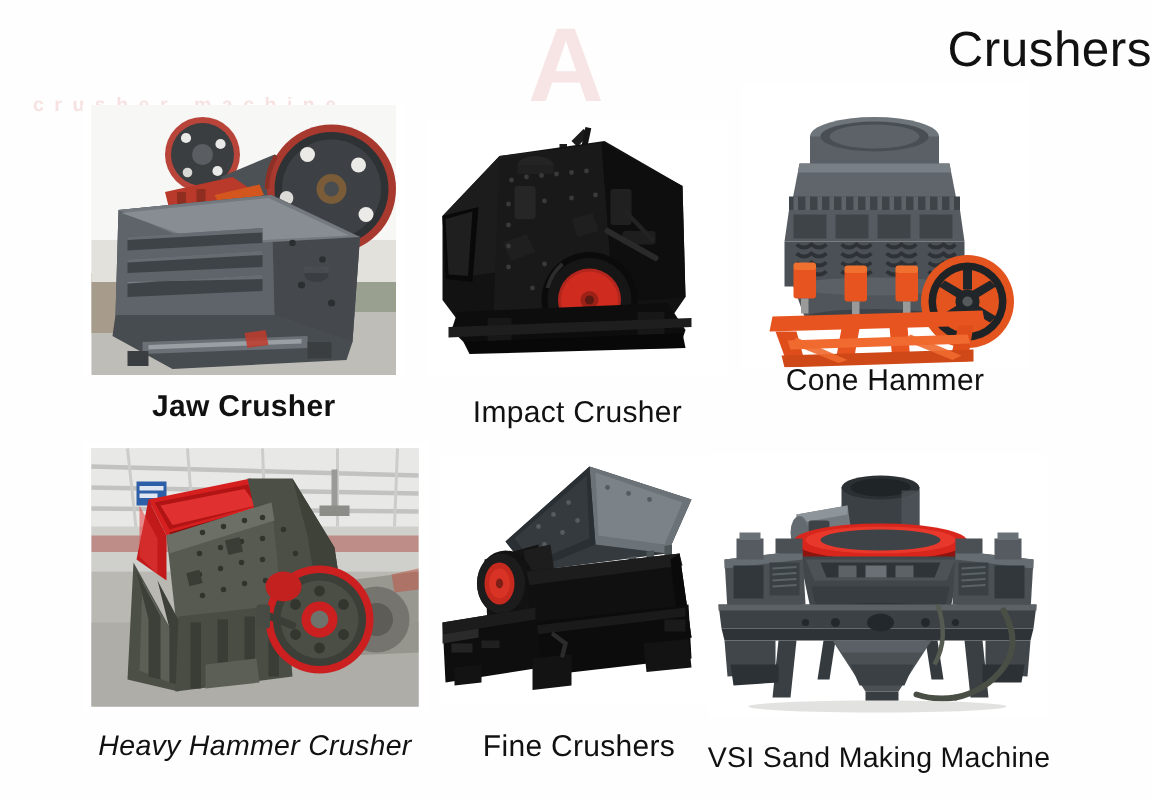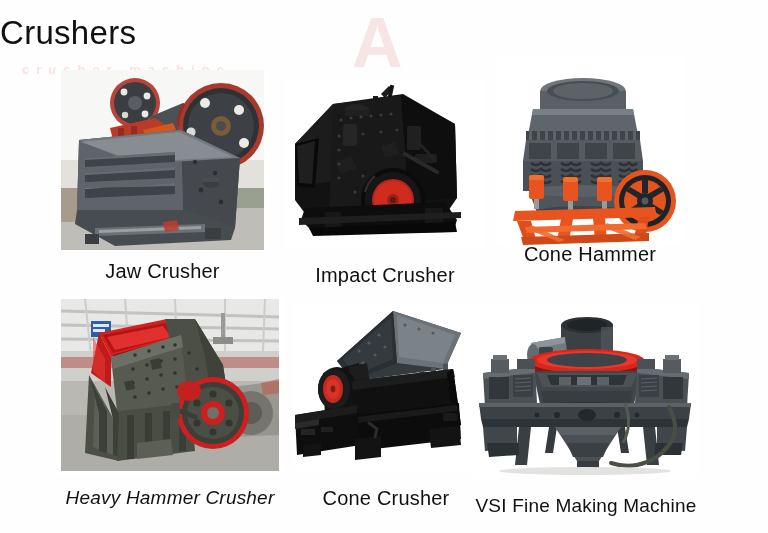--- a/index.html
+++ b/index.html
@@ -45,21 +45,21 @@
     letter-spacing: 2px;
     color: #f7e2e2;
     opacity: .9;
   }
 
   .title {
     position: absolute;
     left: 0;
     top: 14px;
     width: 768px;
-    text-align: left;
+    text-align: right;
     font-size: 33px;
     color: #111;
     letter-spacing: .3px;
     z-index: 5;
   }
 
   .grid {
     position: absolute;
     left: 0;
     top: 55px;
@@ -179,21 +179,21 @@
 
           <path d="M22 140 L128 140 L180 158 L176 170 L60 176 L20 154 Z" fill="#474c50"></path>
           <path d="M40 158 L150 154 L150 162 L40 166 Z" fill="#6a7076"></path>
           <path d="M44 160 L146 156 L146 159 L44 163 Z" fill="#b9bec2" opacity=".6"></path>
           <rect x="30" y="164" width="14" height="10" fill="#3a3e41"></rect>
           <rect x="150" y="158" width="16" height="11" fill="#3a3e41"></rect>
 
           <path d="M108 152 L122 150 L124 160 L110 162 Z" fill="#c0392b" opacity=".85"></path>
         </svg>
       </div>
-      <div class="caption" style="left:0;top:190px;width:215px;">Jaw Crusher</div>
+      <div class="caption" style="left:0;top:190px;width:215px;font-weight:bold;">Jaw Crusher</div>
     </div>
 
     <div class="cell" id="cell-impact">
       <div class="photo" style="left:0;top:0;width:200px;height:170px;">
         <svg width="200" height="170" viewBox="0 0 200 170">
           <rect x="0" y="0" width="200" height="170" fill="#ffffff"></rect>
 
           <path d="M96 14 L104 6 L108 9 L100 18 Z" fill="#1b1b1b"></path>
           <rect x="104" y="5" width="4" height="13" fill="#141414" transform="rotate(12 106 11)"></rect>
           <rect x="88" y="16" width="5" height="9" fill="#1d1d1d"></rect>
@@ -555,21 +555,21 @@
           <rect x="28" y="122" width="12" height="5" fill="#202020"></rect>
 
           <path d="M10 140 L28 138 L28 150 L10 152 Z" fill="#131313"></path>
           <path d="M62 134 L88 131 L88 152 L62 155 Z" fill="#131313"></path>
           <path d="M136 124 L166 121 L168 140 L138 143 Z" fill="#131313"></path>
 
           <path d="M76 118 L84 124 L82 132" stroke="#2b2b2b" stroke-width="3" fill="none" stroke-linecap="round"></path>
           <rect x="150" y="108" width="14" height="8" fill="#1a1a1a"></rect>
         </svg>
       </div>
-      <div class="caption" style="left:-12px;top:182px;width:210px;">Cone Crusher</div>
+      <div class="caption" style="left:-12px;top:182px;width:210px;">Fine Crushers</div>
     </div>
 
     <div class="cell" id="cell-vsi">
       <div class="photo" style="left:0;top:0;width:225px;height:175px;">
         <svg width="225" height="175" viewBox="0 0 225 175">
           <rect x="0" y="0" width="225" height="175" fill="#ffffff"></rect>
 
           <path d="M88 22 L140 22 L140 58 L88 58 Z" fill="#3b4045"></path>
           <ellipse cx="114" cy="22" rx="26" ry="8" fill="#2b3034"></ellipse>
           <ellipse cx="114" cy="22" rx="20" ry="6" fill="#1f2427"></ellipse>
@@ -648,17 +648,17 @@
           <path d="M104 158 L126 158 L126 166 L104 166 Z" fill="#383d41"></path>
           <path d="M94 140 L136 140 L130 154 L100 154 Z" fill="#3b4044"></path>
 
           <path d="M196 104 Q208 126 196 142 Q184 158 164 162" stroke="#4a4f45" stroke-width="4" fill="none" stroke-linecap="round"></path>
           <path d="M164 162 Q150 164 138 160" stroke="#4a4f45" stroke-width="4" fill="none" stroke-linecap="round"></path>
           <path d="M152 100 Q160 122 150 140" stroke="#555b50" stroke-width="3" fill="none"></path>
 
           <ellipse cx="112" cy="168" rx="86" ry="4" fill="#e2e2e0"></ellipse>
         </svg>
       </div>
-      <div class="caption small" style="left:-22px;top:192px;width:270px;">VSI Fine Making Machine</div>
+      <div class="caption small" style="left:-22px;top:192px;width:270px;">VSI Sand Making Machine</div>
     </div>
 
   </div>
 </div>
 
 </body></html>

